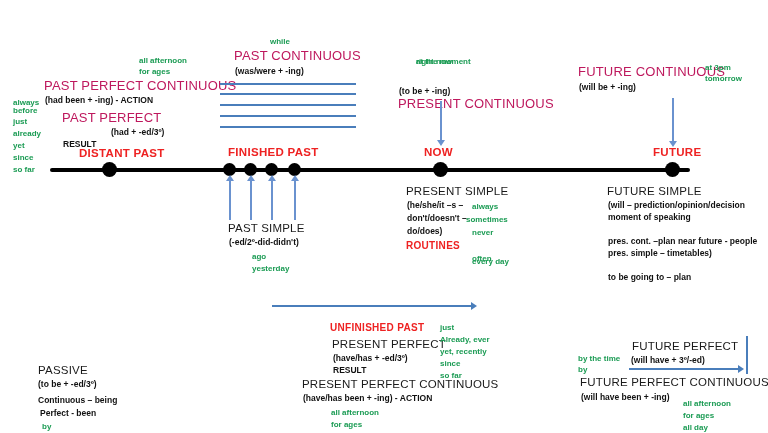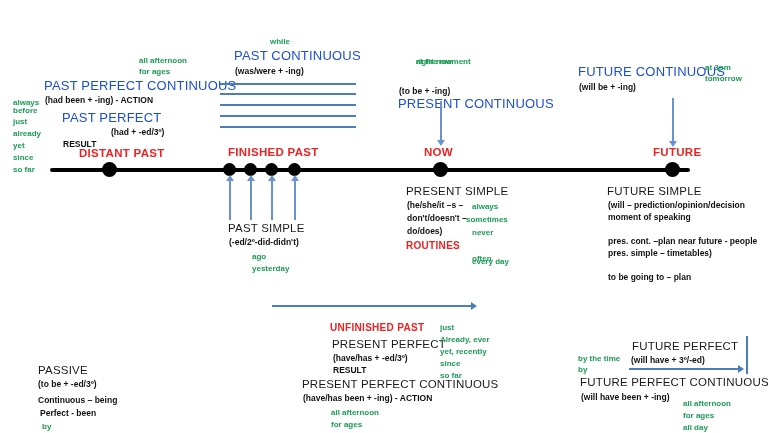--- a/index.html
+++ b/index.html
@@ -1,20 +1,20 @@
 <!DOCTYPE html>
 <html><head>
 <meta charset="utf-8">
 <style>
   html,body{margin:0;padding:0;background:#ffffff;}
   body{width:768px;height:433px;position:relative;overflow:hidden;
        font-family:"Liberation Sans", sans-serif;color:#000;}
   .abs{position:absolute;white-space:nowrap;}
   .grn{color:#1a9b53;font-weight:bold;font-size:8px;line-height:11px;}
-  .ttl{font-size:13px;letter-spacing:0.2px;color:#1d4ed8;}
+  .ttl{font-size:13px;letter-spacing:0.2px;color:#be185d;}
   .ttl-sm{font-size:11.5px;letter-spacing:0.2px;color:#1a1a1a;}
   .frm{font-size:8.5px;font-weight:bold;color:#111;line-height:11px;}
   .red{color:#ee2222;font-weight:bold;font-size:11.5px;letter-spacing:0.3px;}
   .red-sm{color:#ee2222;font-weight:bold;font-size:10px;letter-spacing:0.3px;}
   .tl-line{position:absolute;background:#000;height:4px;border-radius:2px;}
   .dot{position:absolute;width:15px;height:15px;background:#000;border-radius:50%;}
   .dot.sm{width:13px;height:13px;}
   .bluebar{position:absolute;height:2px;background:#4a7ebb;}
   .uparrow{position:absolute;width:2px;background:#6a92cf;}
   .uparrow:before{content:"";position:absolute;top:-5px;left:-3px;

